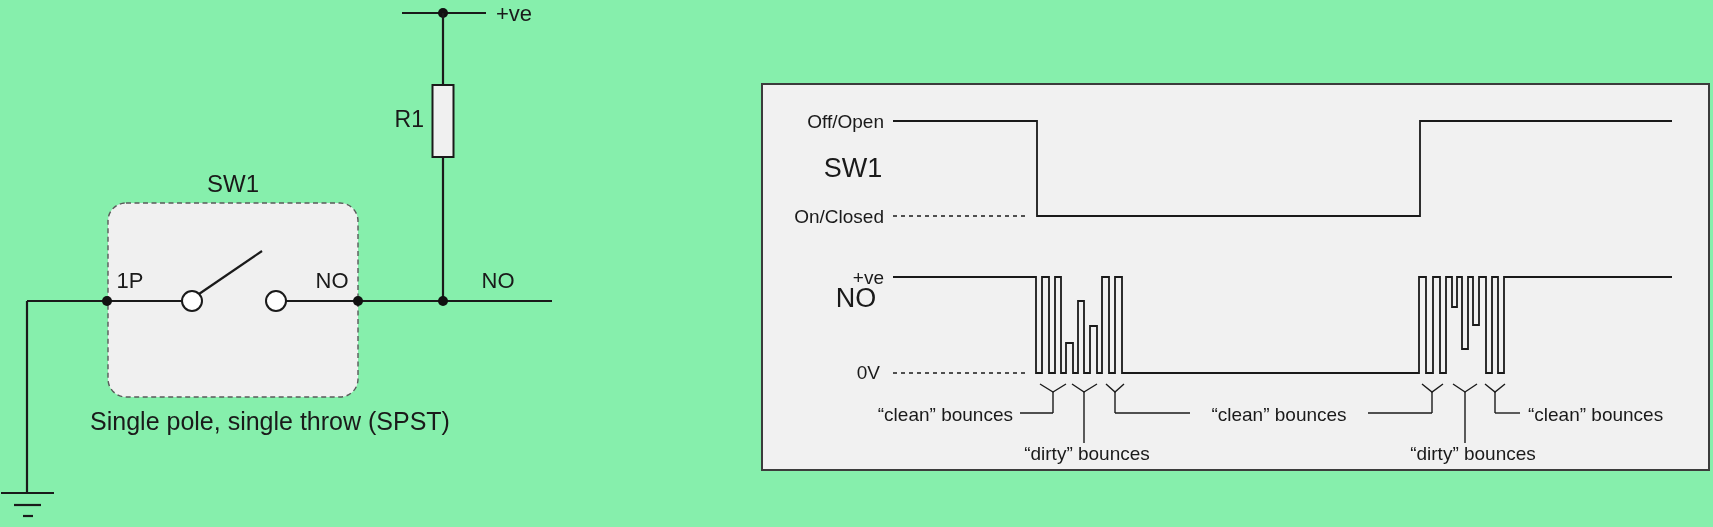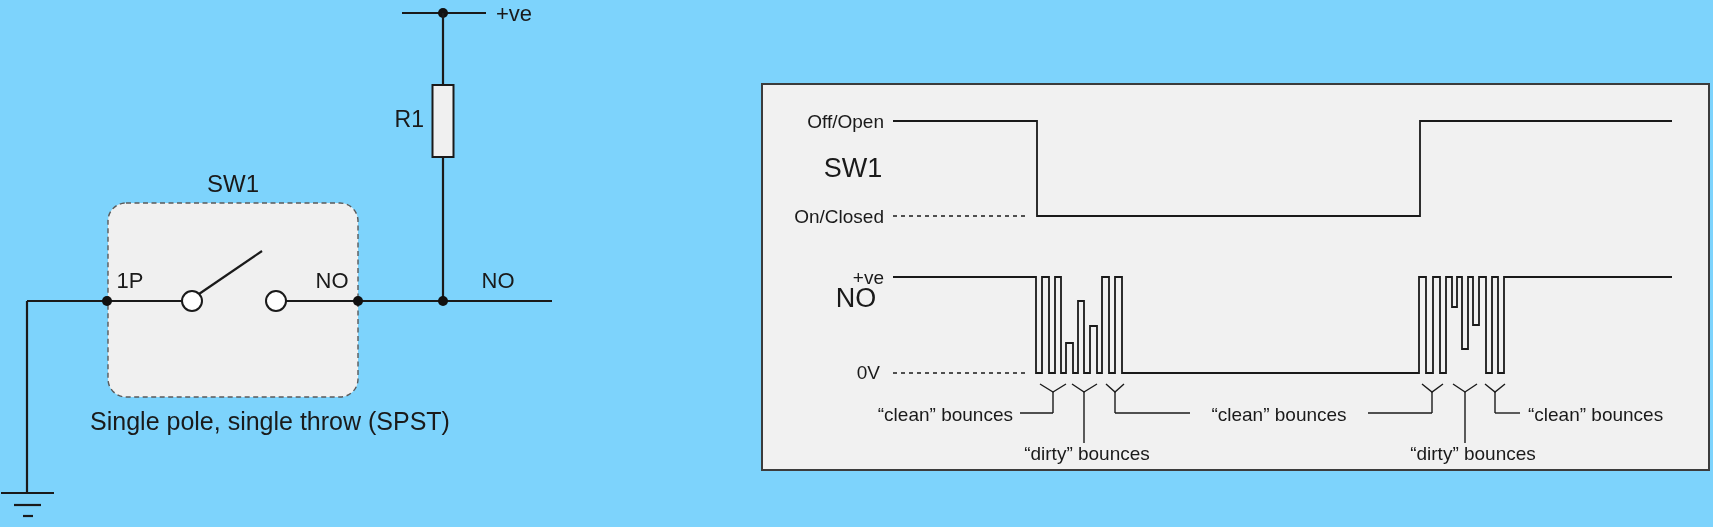--- a/index.html
+++ b/index.html
@@ -1,16 +1,16 @@
 <!DOCTYPE html>
 <html><head>
 <meta charset="utf-8">
 <style>
   html,body{margin:0;padding:0;background:#ffffff;}
-  .canvas{position:relative;width:1713px;height:527px;background:#7dd3fc;overflow:hidden;}
+  .canvas{position:relative;width:1713px;height:527px;background:#86efac;overflow:hidden;}
   svg{display:block;}
   svg text{font-family:"Liberation Sans",sans-serif;fill:#1a1a1a;}
   .t19{font-size:19px;}
   .t22{font-size:22px;}
   .t23{font-size:23px;}
   .t24{font-size:24px;}
   .t25{font-size:25px;}
   .t27{font-size:27px;}
   .wire{stroke:#1a1a1a;stroke-width:2.2;fill:none;stroke-linecap:butt;}
   .wave{stroke:#1a1a1a;stroke-width:1.8;fill:none;stroke-linejoin:miter;}

